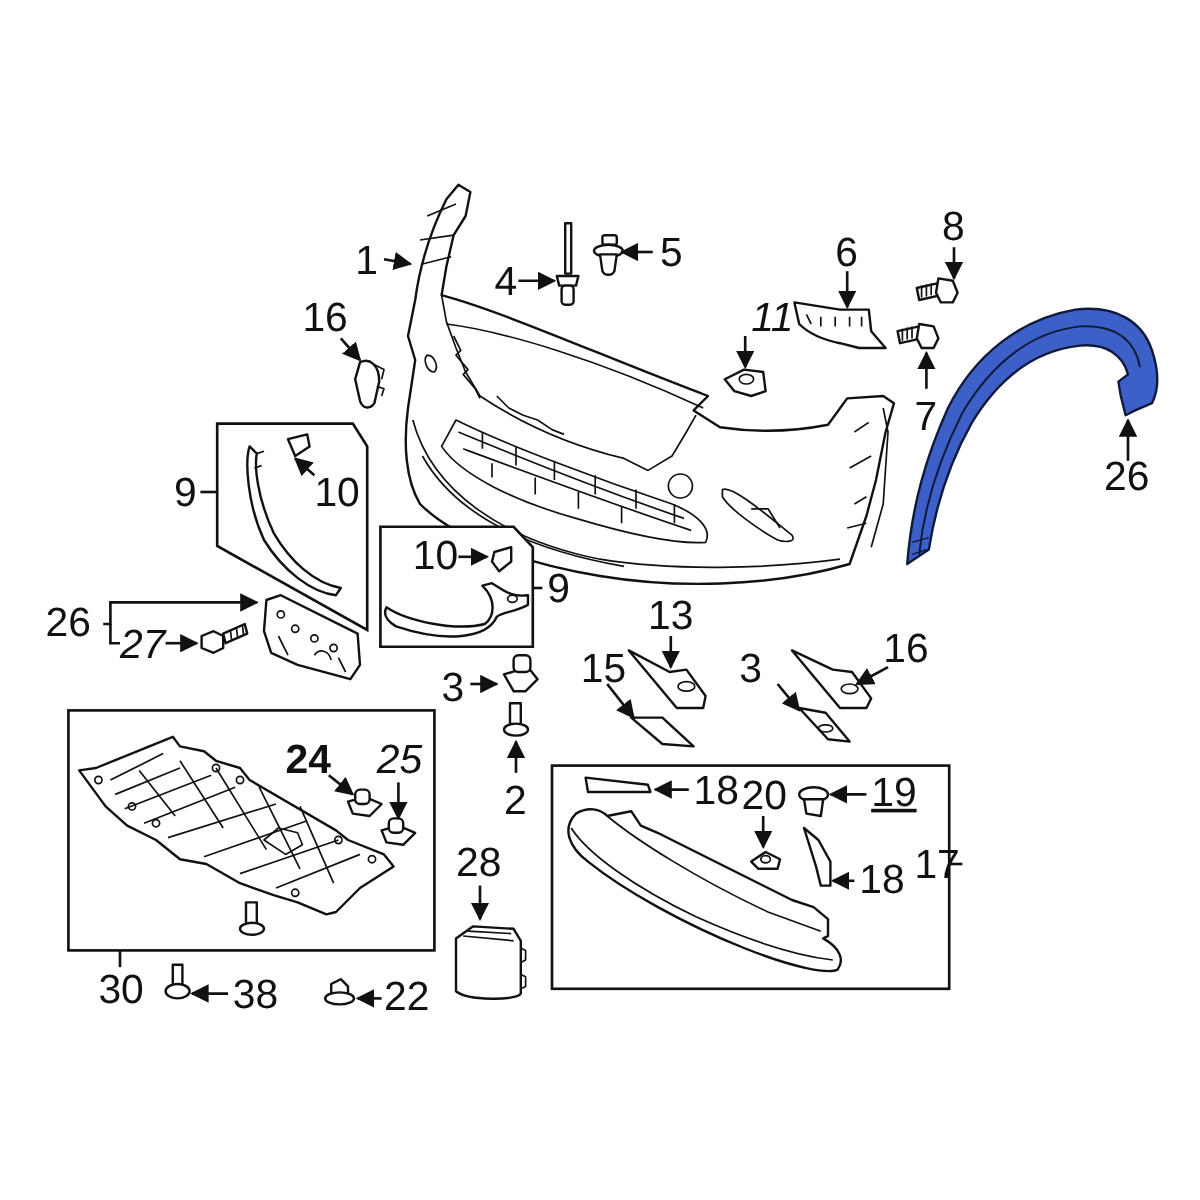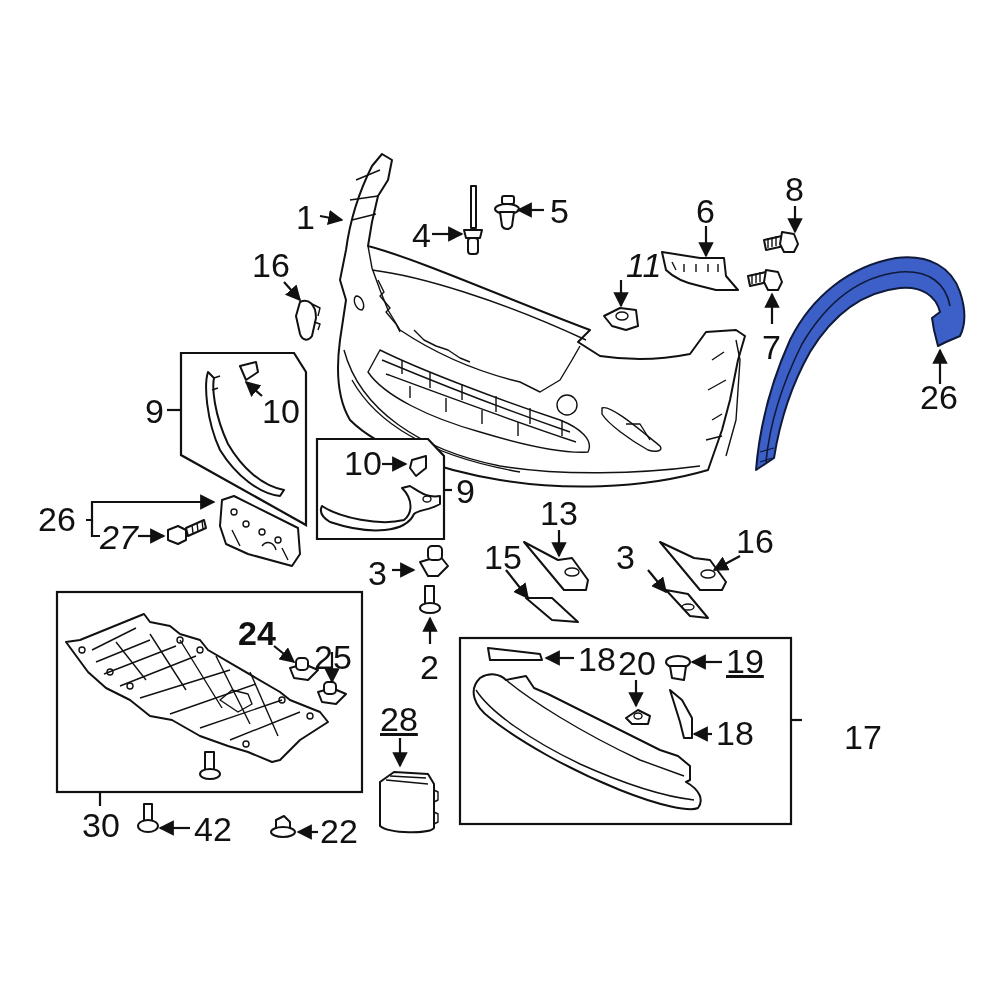--- a/index.html
+++ b/index.html
@@ -270,22 +270,22 @@
 <span class="lbl" style="left:456px;top:474px;">9</span>
 <span class="lbl" style="left:38px;top:502px;">26</span>
 <span class="lbl" style="left:100px;top:520px;font-style:italic;">27</span>
 <span class="lbl" style="left:540px;top:496px;">13</span>
 <span class="lbl" style="left:736px;top:524px;">16</span>
 <span class="lbl" style="left:484px;top:540px;">15</span>
 <span class="lbl" style="left:616px;top:540px;">3</span>
 <span class="lbl" style="left:368px;top:556px;">3</span>
 <span class="lbl" style="left:420px;top:650px;">2</span>
 <span class="lbl" style="left:238px;top:616px;font-weight:bold;">24</span>
-<span class="lbl" style="left:314px;top:640px;">25</span>
+<span class="lbl" style="left:314px;top:616px;font-style:italic;">25</span>
 <span class="lbl" style="left:578px;top:642px;">18</span>
 <span class="lbl" style="left:618px;top:646px;">20</span>
 <span class="lbl" style="left:726px;top:644px;text-decoration:underline;">19</span>
 <span class="lbl" style="left:716px;top:716px;">18</span>
-<span class="lbl" style="left:844px;top:704px;margin-top:16px;">17</span>
-<span class="lbl" style="left:380px;top:702px;text-decoration:underline;">28</span>
+<span class="lbl" style="left:762px;top:704px;">17</span>
+<span class="lbl" style="left:380px;top:702px;">28</span>
 <span class="lbl" style="left:82px;top:808px;">30</span>
-<span class="lbl" style="left:194px;top:812px;">42</span>
+<span class="lbl" style="left:194px;top:812px;">38</span>
 <span class="lbl" style="left:320px;top:814px;">22</span>
 
 </body></html>

